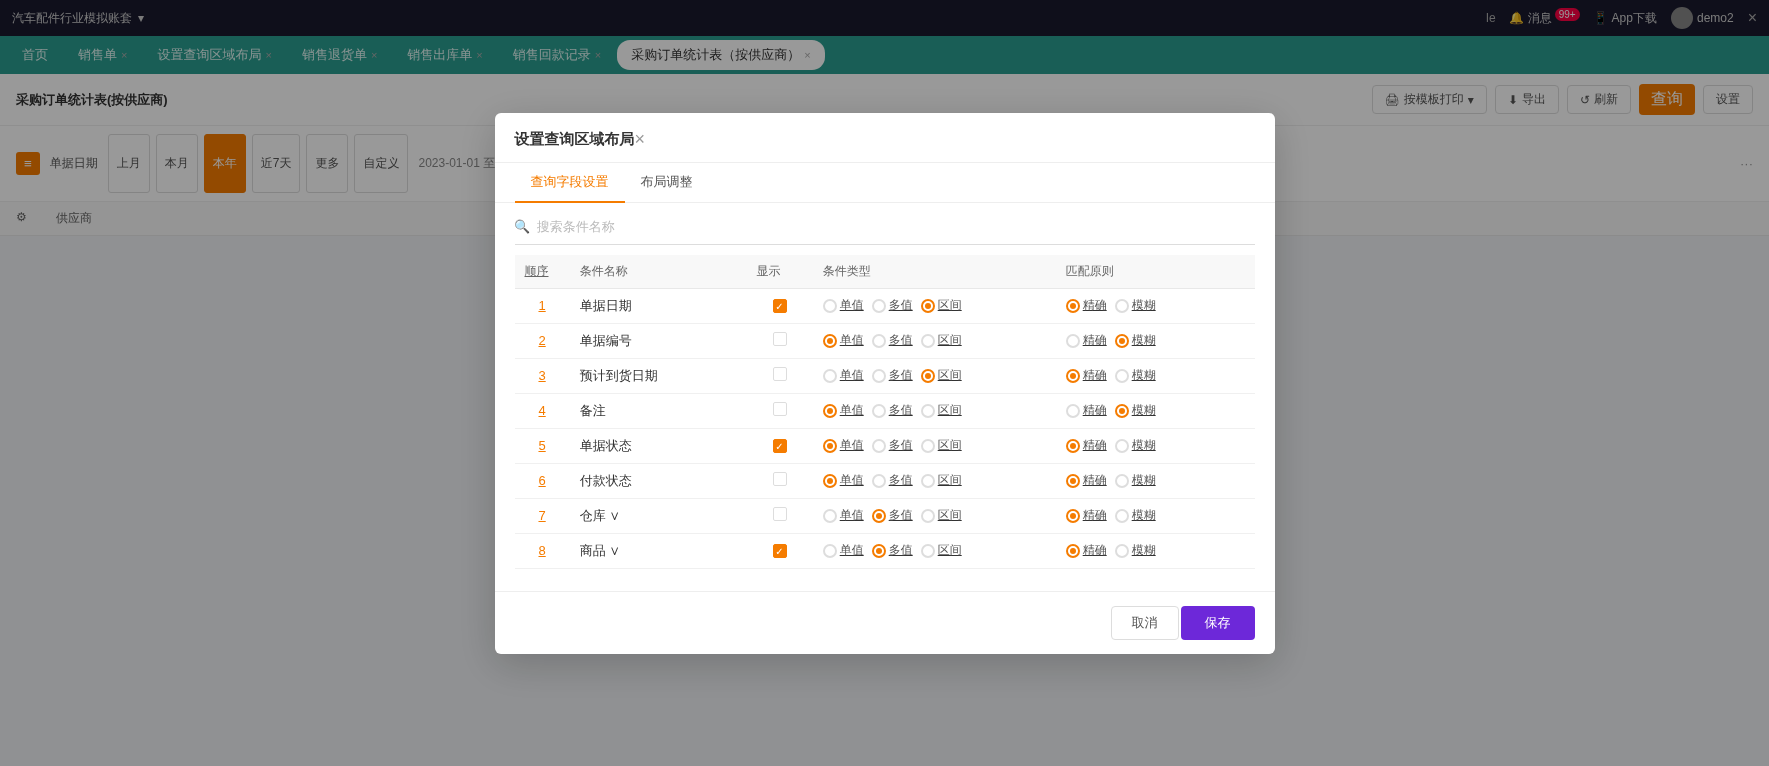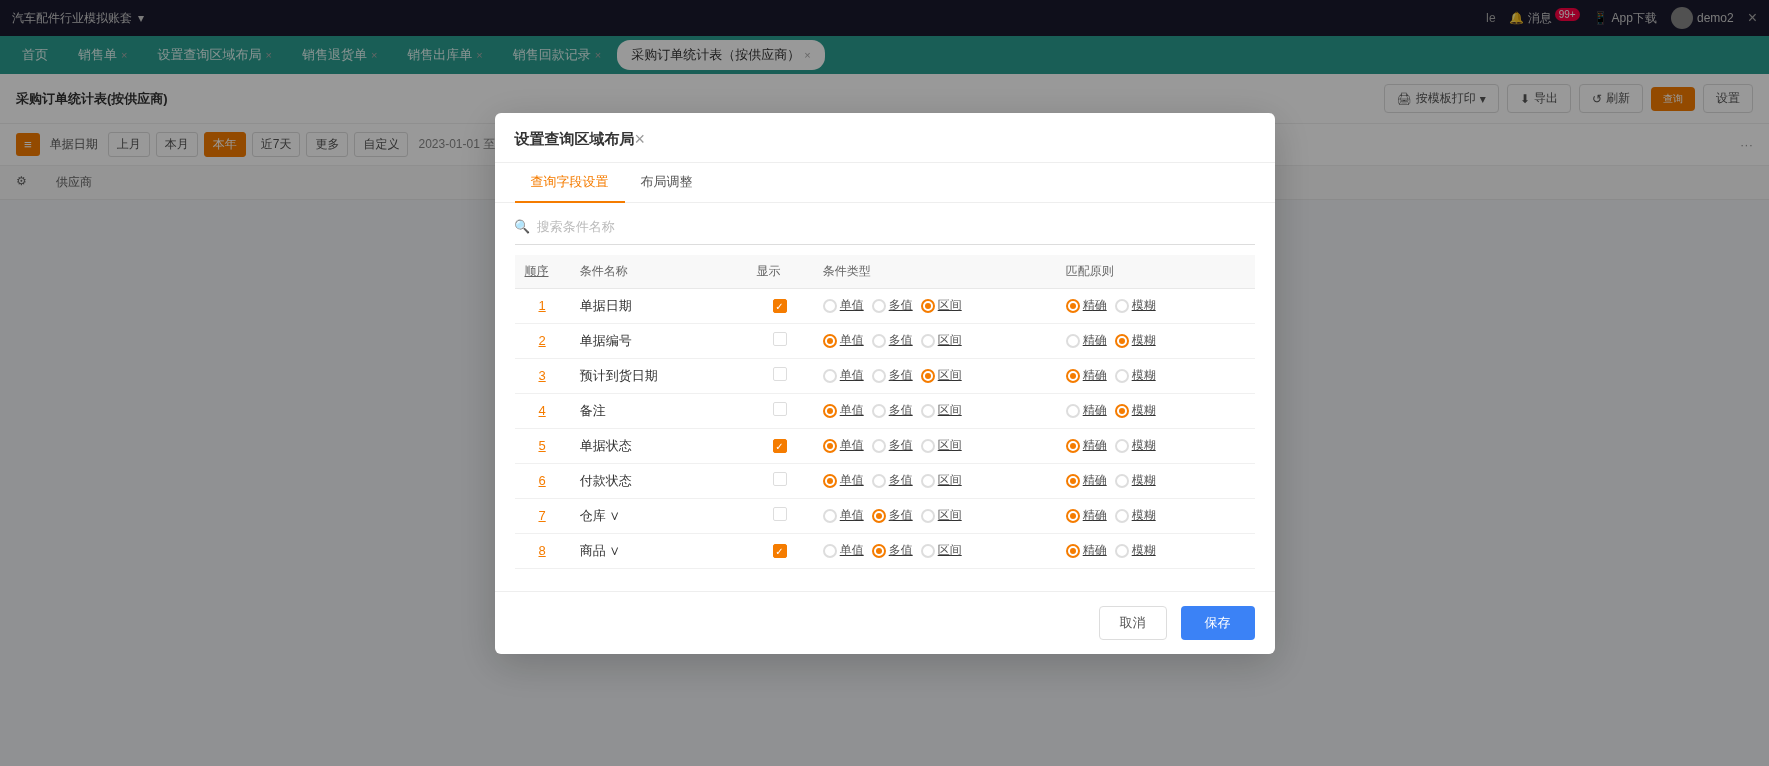--- a/index.html
+++ b/index.html
@@ -54,35 +54,35 @@
     }
     .page-title { font-size: 13px; font-weight: bold; color: #333; }
     .header-actions { display: flex; gap: 8px; align-items: center; }
     .btn-outline {
       border: 1px solid #ddd; background: white; padding: 5px 12px;
       border-radius: 4px; cursor: pointer; font-size: 12px; color: #555;
       display: flex; align-items: center; gap: 4px;
     }
     .btn-primary {
       background: #f57c00; color: white; border: none;
-      padding: 5px 12px; border-radius: 4px; cursor: pointer; font-size: 10px;
+      padding: 5px 12px; border-radius: 4px; cursor: pointer; font-size: 16px;
     }
 
     
     .filter-bar {
       background: white;
       padding: 8px 16px;
       display: flex;
       align-items: center;
       gap: 10px;
       border-bottom: 1px solid #eee;
     }
     .filter-toggle { background: #f57c00; color: white; border: none; padding: 4px 8px; border-radius: 3px; cursor: pointer; }
     .date-filter { display: flex; gap: 6px; align-items: center; }
-    .date-btn { padding: 3px 8px; border: 1px solid #ddd; border-radius: 3px; cursor: pointer; font-size: 12px; color: #555; background: white; }
+    .date-btn { padding: 20px 8px; border: 1px solid #ddd; border-radius: 3px; cursor: pointer; font-size: 12px; color: #555; background: white; }
     .date-btn.active { background: #f57c00; color: white; border-color: #f57c00; }
     .date-range { font-size: 12px; color: #888; }
 
     
     .table-area { background: white; margin: 0; padding: 0; }
     .table-header-row {
       display: grid;
       grid-template-columns: 40px 1fr 1fr;
       background: #f8f8f8;
       border-bottom: 1px solid #e8e8e8;
@@ -173,29 +173,29 @@
       display: inline-flex; align-items: center; justify-content: center; cursor: pointer;
     }
     .checkbox-custom.checked { background: #f57c00; border-color: #f57c00; color: white; font-size: 10px; }
 
     
     .table-scroll { overflow-y: auto; max-height: 320px; }
 
     
     .modal-footer {
       padding: 14px 20px;
-      display: flex; justify-content: flex-end; gap: 14px;
+      display: flex; justify-content: flex-end; gap: 2px;
       border-top: 1px solid #eee;
     }
     .btn-cancel {
       padding: 7px 20px; border: 1px solid #ddd; background: white;
       border-radius: 4px; cursor: pointer; font-size: 13px; color: #555;
     }
     .btn-save {
-      padding: 7px 24px; background: #3b82f6; color: white;
+      padding: 7px 24px; background: #6d28d9; color: white;
       border: none; border-radius: 4px; cursor: pointer; font-size: 13px;
     }
 
     
     .table-scroll::-webkit-scrollbar { width: 6px; }
     .table-scroll::-webkit-scrollbar-thumb { background: #ddd; border-radius: 3px; }
   </style>
 </head>
 <body>
 

